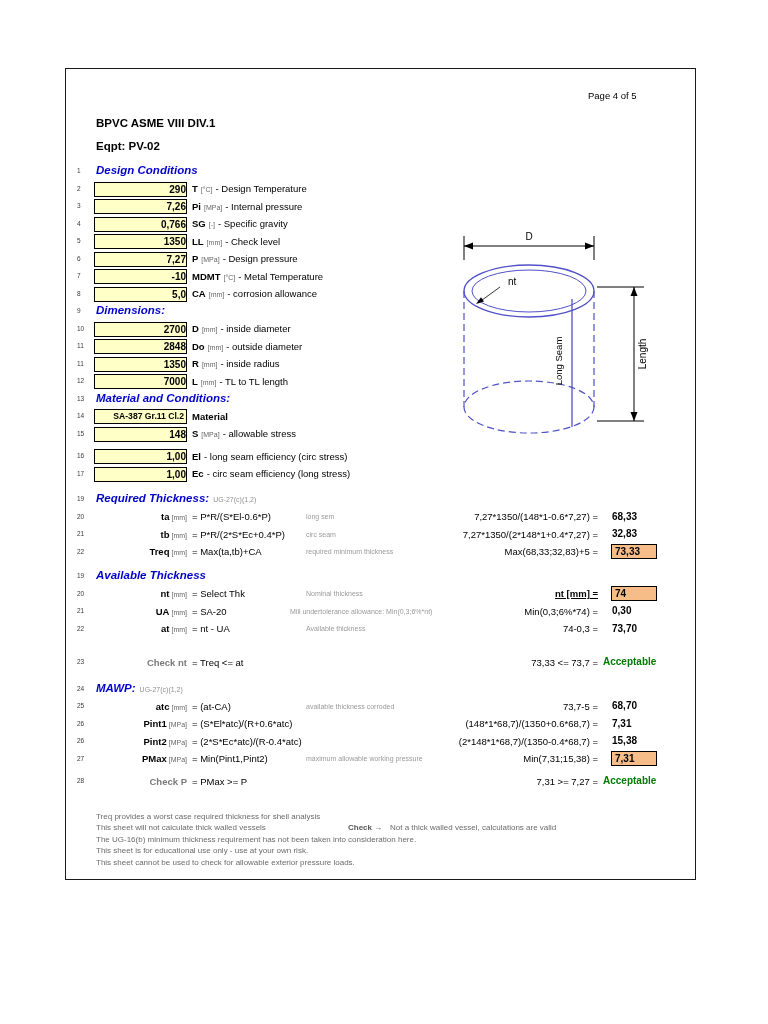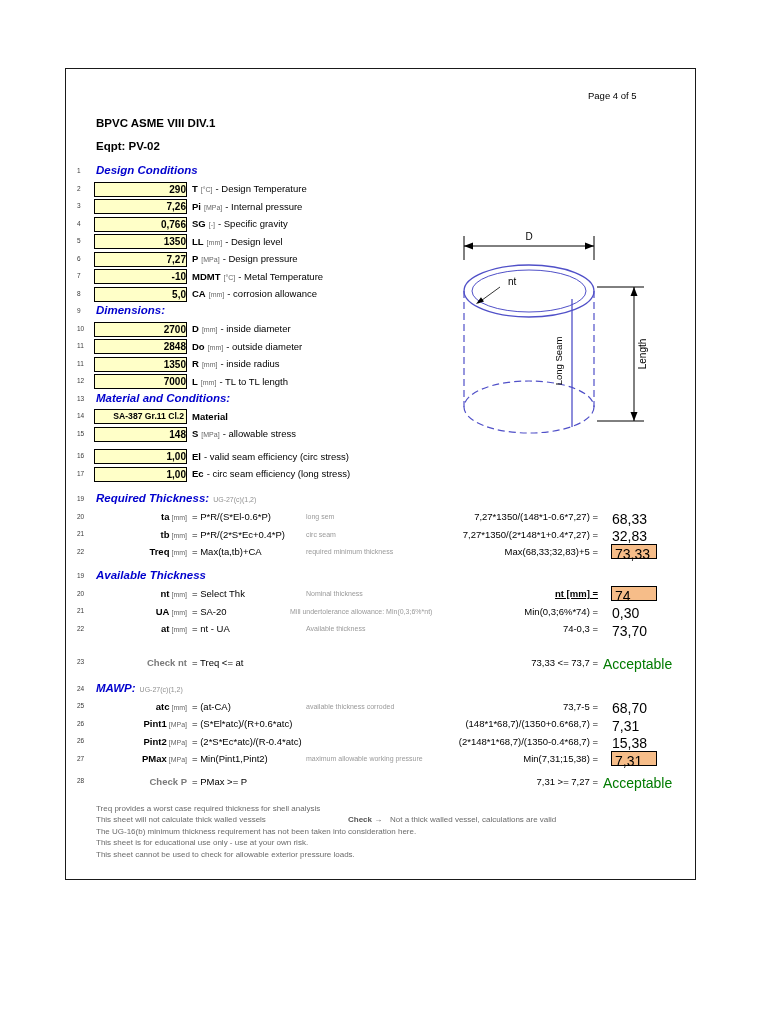--- a/index.html
+++ b/index.html
@@ -28,26 +28,26 @@
   .unit{font-size:7px;color:#666;}
 
   .calcname{position:absolute;left:18px;top:2.5px;width:103px;text-align:right;font-size:9.5px;white-space:nowrap;}
   .calcname .unit{margin-left:2px;}
   .calcname.gray b{color:#7a7a7a;}
   .formula{position:absolute;left:126px;top:2.5px;font-size:9.5px;white-space:nowrap;}
   .note{position:absolute;left:240px;top:4.5px;font-size:7px;color:#9a9a9a;white-space:nowrap;}
   .note.wide{left:224px;}
   .calc{position:absolute;right:97px;top:2.5px;font-size:9.5px;text-align:right;white-space:nowrap;}
   .calc.bold{font-weight:700;text-decoration:underline;}
-  .result{position:absolute;left:546px;top:2px;font-size:14px;font-weight:400;white-space:nowrap;}
+  .result{position:absolute;left:546px;top:2px;font-size:10px;font-weight:700;white-space:nowrap;}
   .result.box{left:545px;top:0.5px;width:46px;height:15px;background:#F6BD89;border:1px solid #000;
               padding:1px 0 0 3px;box-sizing:border-box;}
   .result.ok{left:537px;color:#007A00;}
 
-  .notes{margin-top:12px;padding-left:30px;font-size:8px;color:#6b6b6b;line-height:11.5px;}
+  .notes{margin-top:20px;padding-left:30px;font-size:8px;color:#6b6b6b;line-height:11.5px;}
   .nline{position:relative;white-space:nowrap;}
   .n2b{position:absolute;left:252px;font-weight:700;color:#555;}
   .n2c{position:absolute;left:294px;}
 
   .mt2{margin-top:16px;}.mt5{margin-top:5px;}.mt6{margin-top:0;}
   .mt7{margin-top:7px;}.mt8{margin-top:8px;}.mt9{margin-top:9px;}
 
   .diagram{position:absolute;left:368px;top:158px;}
   .diagram .dim{stroke:#000;stroke-width:1;}
   .diagram .lead{stroke:#000;stroke-width:0.8;}
@@ -115,21 +115,21 @@
       <div class="lbl"><b>Pi</b><span class="unit">[MPa]</span><span>- Internal pressure</span></div>
     </div>
     <div class="row">
       <span class="rownum">4</span>
       <div class="cell">0,766</div>
       <div class="lbl"><b>SG</b><span class="unit">[-]</span><span>- Specific gravity</span></div>
     </div>
     <div class="row">
       <span class="rownum">5</span>
       <div class="cell">1350</div>
-      <div class="lbl"><b>LL</b><span class="unit">[mm]</span><span>- Design level</span></div>
+      <div class="lbl"><b>LL</b><span class="unit">[mm]</span><span>- Check level</span></div>
     </div>
     <div class="row">
       <span class="rownum">6</span>
       <div class="cell">7,27</div>
       <div class="lbl"><b>P</b><span class="unit">[MPa]</span><span>- Design pressure</span></div>
     </div>
     <div class="row">
       <span class="rownum">7</span>
       <div class="cell">-10</div>
       <div class="lbl"><b>MDMT</b><span class="unit">[°C]</span><span>- Metal Temperature</span></div>
@@ -175,21 +175,21 @@
       <div class="lbl"><b>Material</b></div>
     </div>
     <div class="row">
       <span class="rownum">15</span>
       <div class="cell">148</div>
       <div class="lbl"><b>S</b><span class="unit">[MPa]</span><span>- allowable stress</span></div>
     </div>
     <div class="row mt5">
       <span class="rownum">16</span>
       <div class="cell">1,00</div>
-      <div class="lbl"><b>El</b><span>- valid seam efficiency (circ stress)</span></div>
+      <div class="lbl"><b>El</b><span>- long seam efficiency (circ stress)</span></div>
     </div>
     <div class="row">
       <span class="rownum">17</span>
       <div class="cell">1,00</div>
       <div class="lbl"><b>Ec</b><span>- circ seam efficiency (long stress)</span></div>
     </div>
 
     <div class="row mt8">
       <span class="rownum">19</span>
       <span class="sec-title"><span>Required Thickness:</span><span class="ref">UG-27(c)(1,2)</span></span>

